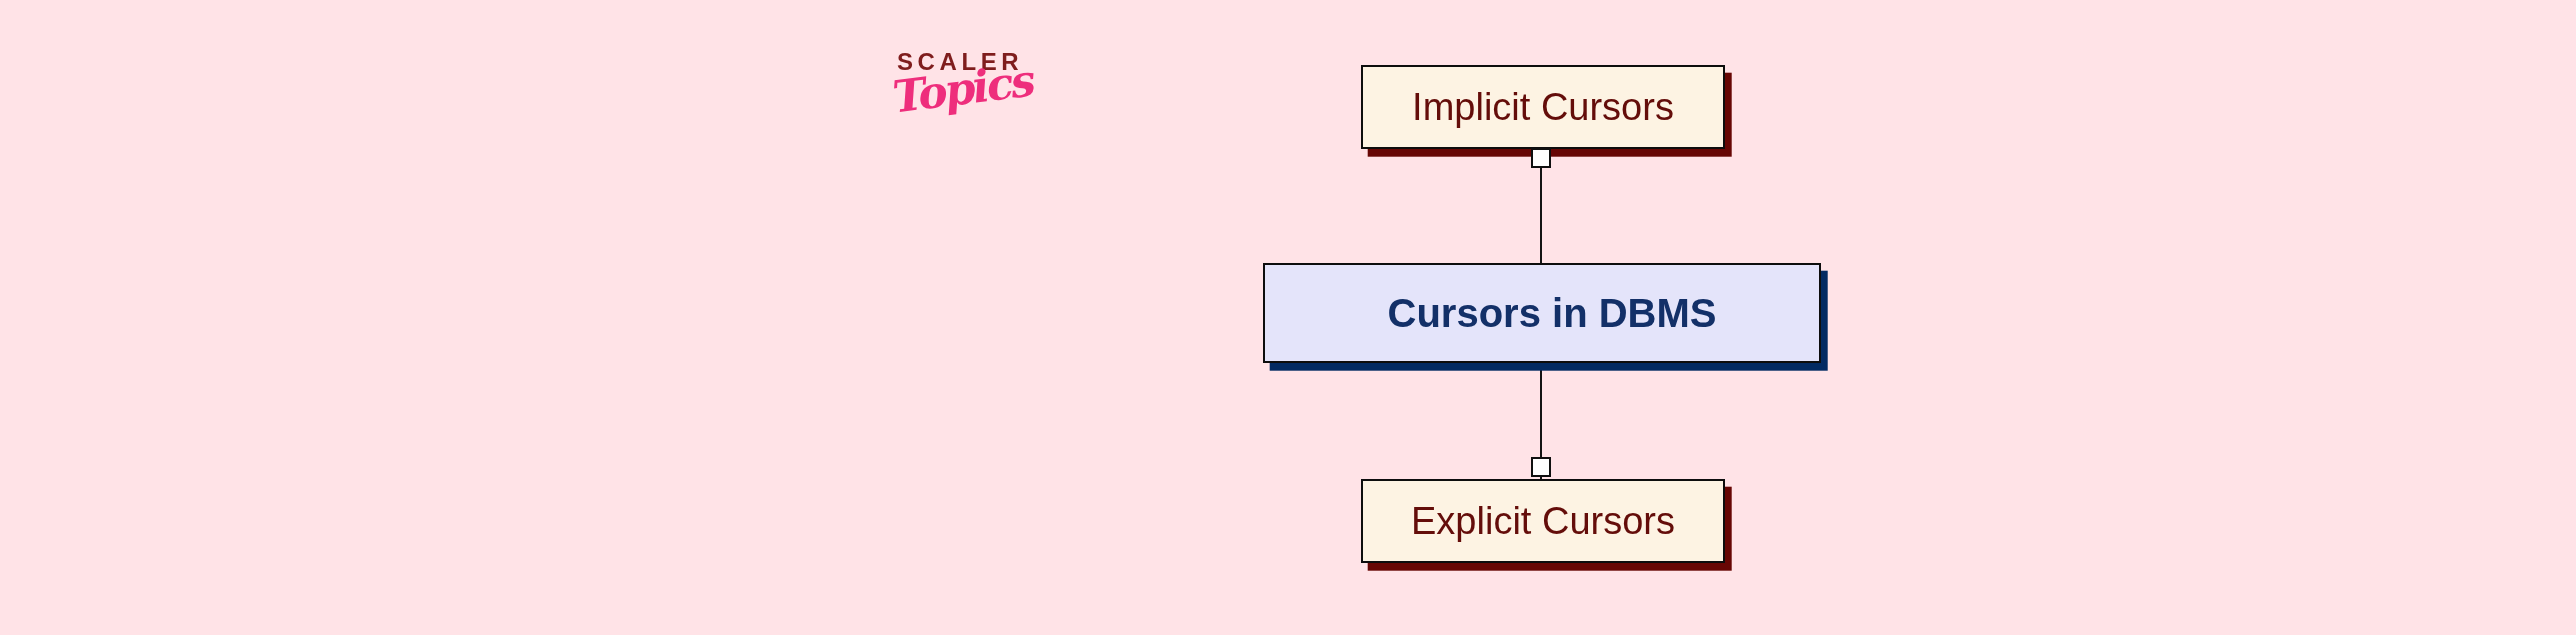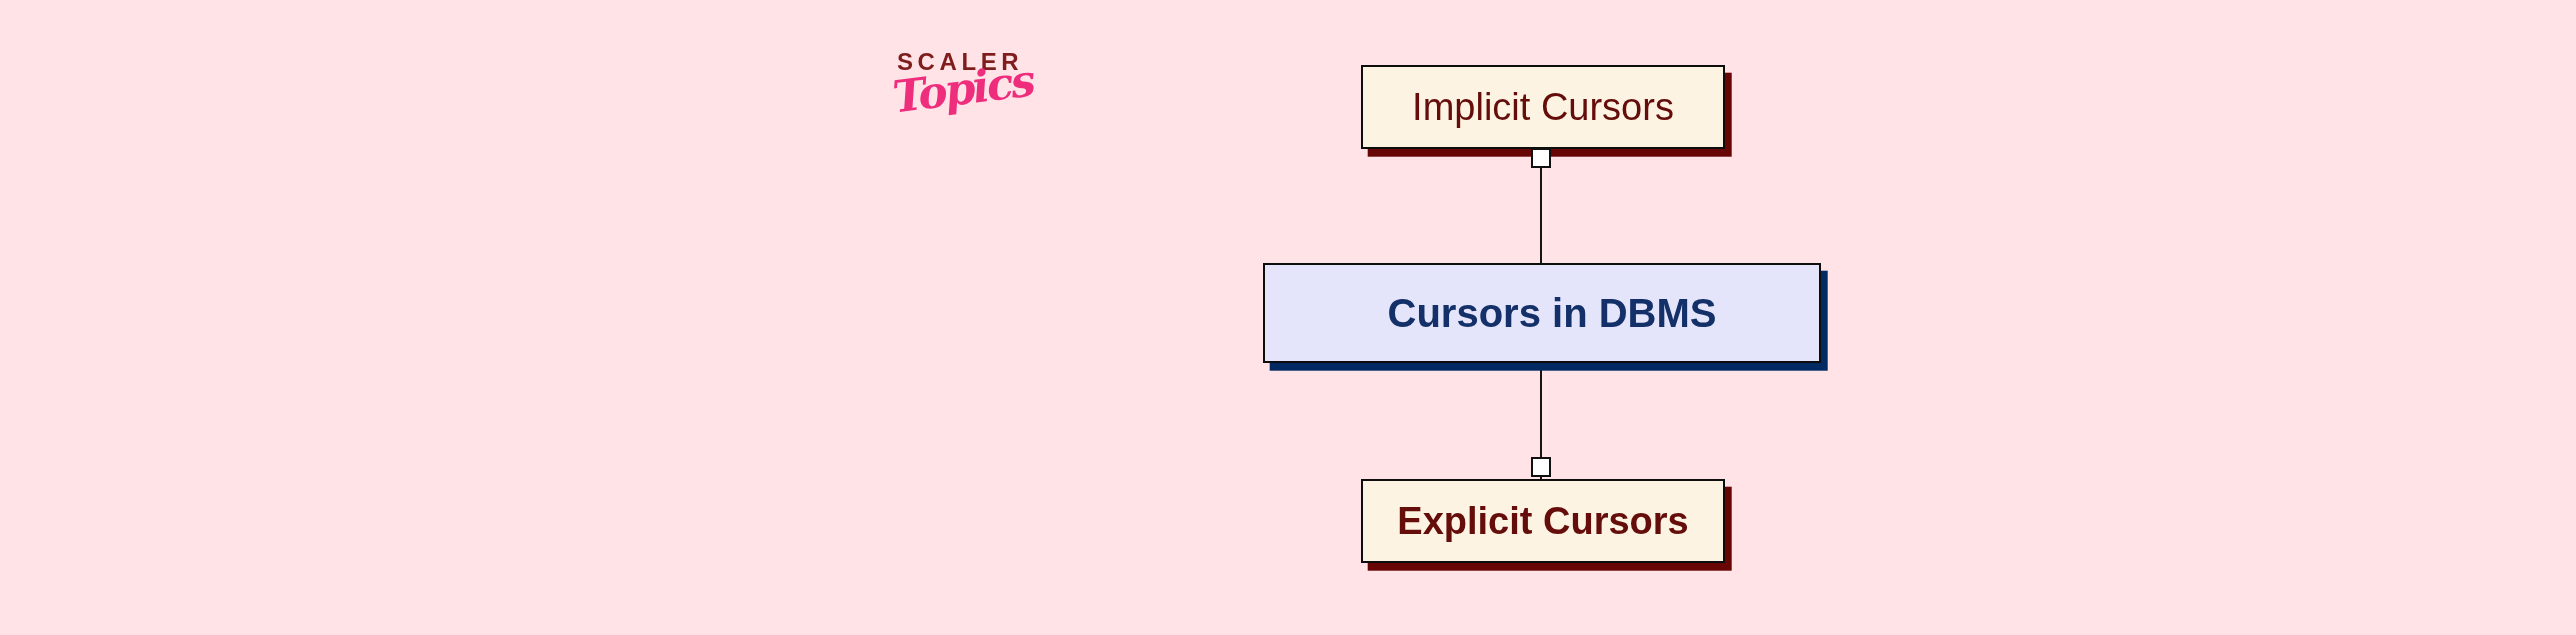--- a/index.html
+++ b/index.html
@@ -57,21 +57,21 @@
   .node-top{
     left:1361px;top:65px;width:364px;height:84px;
     font-size:38px;font-weight:500;
   }
   .node-center{
     left:1263px;top:263px;width:558px;height:100px;
     font-size:40px;font-weight:700;padding-left:20px;
   }
   .node-bottom{
     left:1361px;top:479px;width:364px;height:84px;
-    font-size:38px;font-weight:700;
+    font-size:38px;font-weight:400;
   }
 </style>
 </head>
 <body>
 
 <div class="canvas" style="background: rgb(255, 227, 231);">
 
   <div class="logo">
     <span class="logo-brand" style="color: #7f1d1d;">SCALER</span>
     <span class="logo-script" style="color: rgb(238, 46, 124);">Topics</span>

